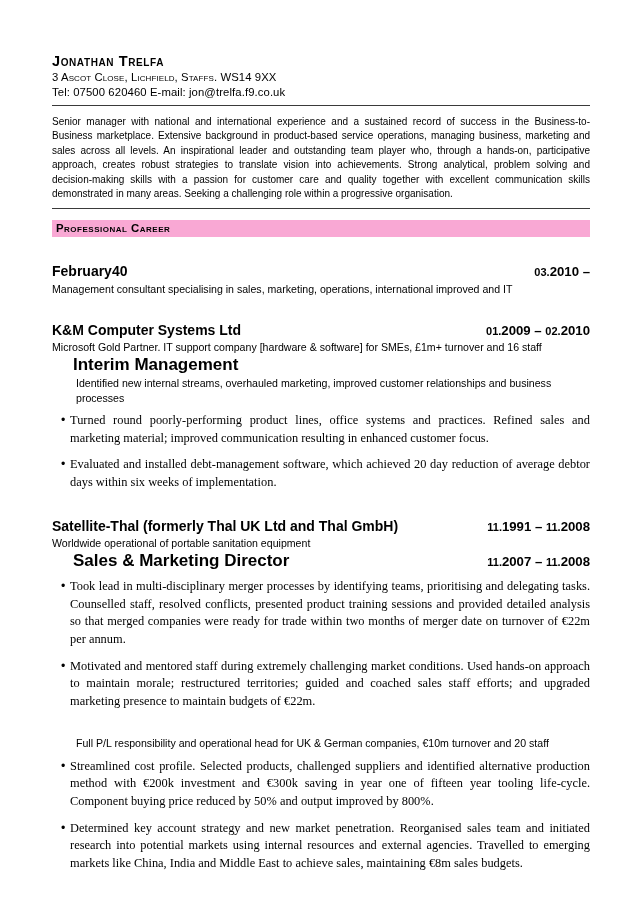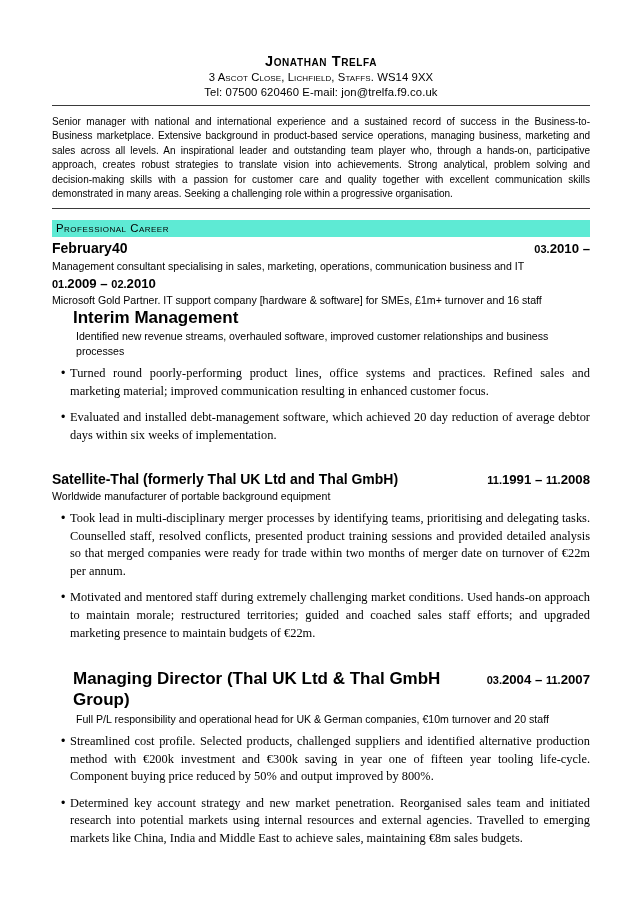--- a/index.html
+++ b/index.html
@@ -17,21 +17,21 @@
   .page {
     position: relative;
     width: 638px;
     height: 903px;
     box-sizing: border-box;
     padding: 52px 48px 0 52px;
     overflow: hidden;
   }
 
   
-  .doc-header { text-align: center; }
+  .doc-header { text-align: left; }
   .name {
     font-size: 14.5px;
     font-weight: bold;
     font-variant: small-caps;
     letter-spacing: 0.6px;
     line-height: 1.25;
   }
   .addr, .contact {
     font-size: 11.3px;
     line-height: 1.32;
@@ -52,31 +52,31 @@
   .summary {
     font-size: 10px;
     line-height: 1.45;
     text-align: justify;
     text-justify: inter-word;
     margin-top: 9px;
   }
 
   
   .section-bar {
-    background: #5eead4;
+    background: #f9a8d4;
     font-size: 11.4px;
-    font-weight: normal;
+    font-weight: bold;
     font-variant: small-caps;
     letter-spacing: 0.5px;
     padding: 2.5px 4px 3px 4px;
     margin-top: 11px;
   }
 
   
-  .job { margin-top: 3px; }
+  .job { margin-top: 26px; }
   .job.tight { margin-top: 26px; }
 
   .row {
     display: flex;
     align-items: baseline;
     justify-content: space-between;
     gap: 10px;
   }
   .company {
     font-size: 14px;
@@ -149,73 +149,74 @@
 
   <div class="section-bar">Professional Career</div>
 
   <div class="job">
     <div class="row">
       <div class="company">February40</div>
       <div class="dates">
         <span class="mo">03.</span><span>2010</span><span> – </span>
       </div>
     </div>
-    <div class="blurb">Management consultant specialising in sales, marketing, operations, communication business and IT</div>
+    <div class="blurb">Management consultant specialising in sales, marketing, operations, international improved and IT</div>
   </div>
 
   <div class="job">
     <div class="row">
+      <div class="company">K&amp;M Computer Systems Ltd</div>
       <div class="dates">
         <span class="mo">01.</span><span>2009</span><span> – </span><span class="mo">02.</span><span>2010</span>
       </div>
     </div>
     <div class="blurb">Microsoft Gold Partner. IT support company [hardware &amp; software] for SMEs, £1m+ turnover and 16 staff</div>
     <div class="row">
       <div class="role-title">Interim Management</div>
     </div>
-    <div class="blurb indent">Identified new revenue streams, overhauled software, improved customer relationships and business processes</div>
+    <div class="blurb indent">Identified new internal streams, overhauled marketing, improved customer relationships and business processes</div>
     <div class="bullets">
       <div class="bullet">
         <div class="dot">•</div>
         <div class="btext">Turned round poorly-performing product lines, office systems and practices. Refined sales and marketing material; improved communication resulting in enhanced customer focus.</div>
       </div>
       <div class="bullet">
         <div class="dot">•</div>
         <div class="btext">Evaluated and installed debt-management software, which achieved 20 day reduction of average debtor days within six weeks of implementation.</div>
       </div>
     </div>
   </div>
 
   <div class="job tight">
     <div class="row">
       <div class="company">Satellite-Thal (formerly Thal UK Ltd and Thal GmbH)</div>
       <div class="dates">
         <span class="mo">11.</span><span>1991</span><span> – </span><span class="mo">11.</span><span>2008</span>
       </div>
     </div>
-    <div class="blurb">Worldwide manufacturer of portable background equipment</div>
+    <div class="blurb">Worldwide operational of portable sanitation equipment</div>
+    <div class="row">
+      <div class="role-title">Sales &amp; Marketing Director</div>
+      <div class="dates">
+        <span class="mo">11.</span><span>2007</span><span> – </span><span class="mo">11.</span><span>2008</span>
+      </div>
+    </div>
     <div class="bullets">
       <div class="bullet">
         <div class="dot">•</div>
         <div class="btext">Took lead in multi-disciplinary merger processes by identifying teams, prioritising and delegating tasks. Counselled staff, resolved conflicts, presented product training sessions and provided detailed analysis so that merged companies were ready for trade within two months of merger date on turnover of €22m per annum.</div>
       </div>
       <div class="bullet">
         <div class="dot">•</div>
         <div class="btext">Motivated and mentored staff during extremely challenging market conditions. Used hands-on approach to maintain morale; restructured territories; guided and coached sales staff efforts; and upgraded marketing presence to maintain budgets of €22m.</div>
       </div>
     </div>
   </div>
 
   <div class="job tight">
-    <div class="row">
-      <div class="role-title">Managing Director (Thal UK Ltd &amp; Thal GmbH Group)</div>
-      <div class="dates">
-        <span class="mo">03.</span><span>2004</span><span> – </span><span class="mo">11.</span><span>2007</span>
-      </div>
-    </div>
     <div class="blurb indent">Full P/L responsibility and operational head for UK &amp; German companies, €10m turnover and 20 staff</div>
     <div class="bullets">
       <div class="bullet">
         <div class="dot">•</div>
         <div class="btext">Streamlined cost profile. Selected products, challenged suppliers and identified alternative production method with €200k investment and €300k saving in year one of fifteen year tooling life-cycle. Component buying price reduced by 50% and output improved by 800%.</div>
       </div>
       <div class="bullet">
         <div class="dot">•</div>
         <div class="btext">Determined key account strategy and new market penetration. Reorganised sales team and initiated research into potential markets using internal resources and external agencies. Travelled to emerging markets like China, India and Middle East to achieve sales, maintaining €8m sales budgets.</div>
       </div>

